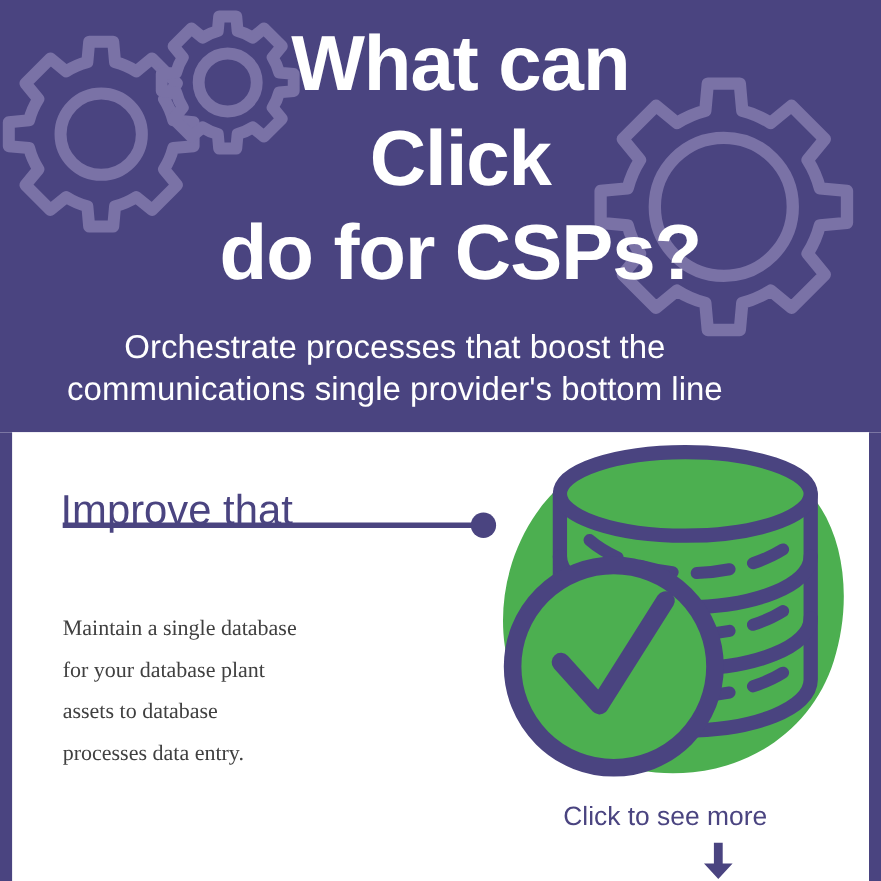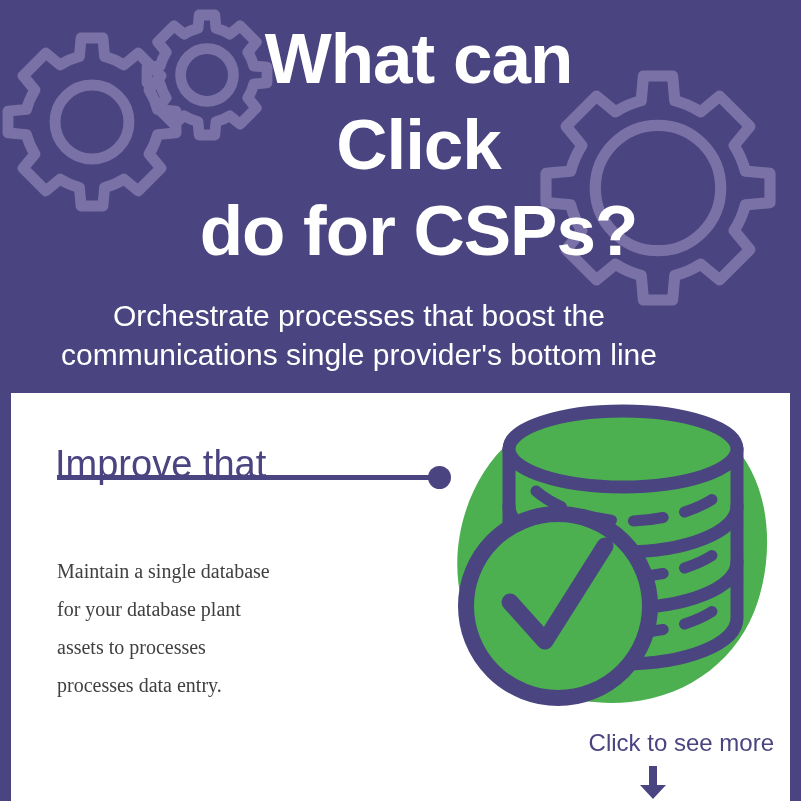--- a/index.html
+++ b/index.html
@@ -161,21 +161,21 @@
     height: 318px;
     z-index: 4;
   }
 
   
   .cta {
     position: absolute;
     left: 512px;
     top: 728px;
     width: 262px;
-    text-align: right;
+    text-align: left;
     z-index: 5;
   }
   .cta-label {
     color: #4A4480;
     font-family: "Liberation Sans", sans-serif;
     font-size: 24px;
     line-height: 30px;
     white-space: nowrap;
   }
   .cta-arrow {
@@ -243,21 +243,21 @@
 
   <div class="heading-wrap">
     <div class="heading-line">Improve that</div>
   </div>
   <div class="connector"></div>
   <div class="connector-dot"></div>
 
   <div class="body-copy">
     <div class="body-copy-line">Maintain a single database</div>
     <div class="body-copy-line">for your database plant</div>
-    <div class="body-copy-line">assets to processes</div>
+    <div class="body-copy-line">assets to database</div>
     <div class="body-copy-line">processes data entry.</div>
   </div>
 
   <svg class="illustration" viewBox="0 0 330 318">
 
     <path fill="#4CAF50" d="M 104,22
              C 160,0 238,6 280,44
              C 320,80 328,148 310,205
              C 292,262 242,300 182,306
              C 122,312 58,288 28,240

